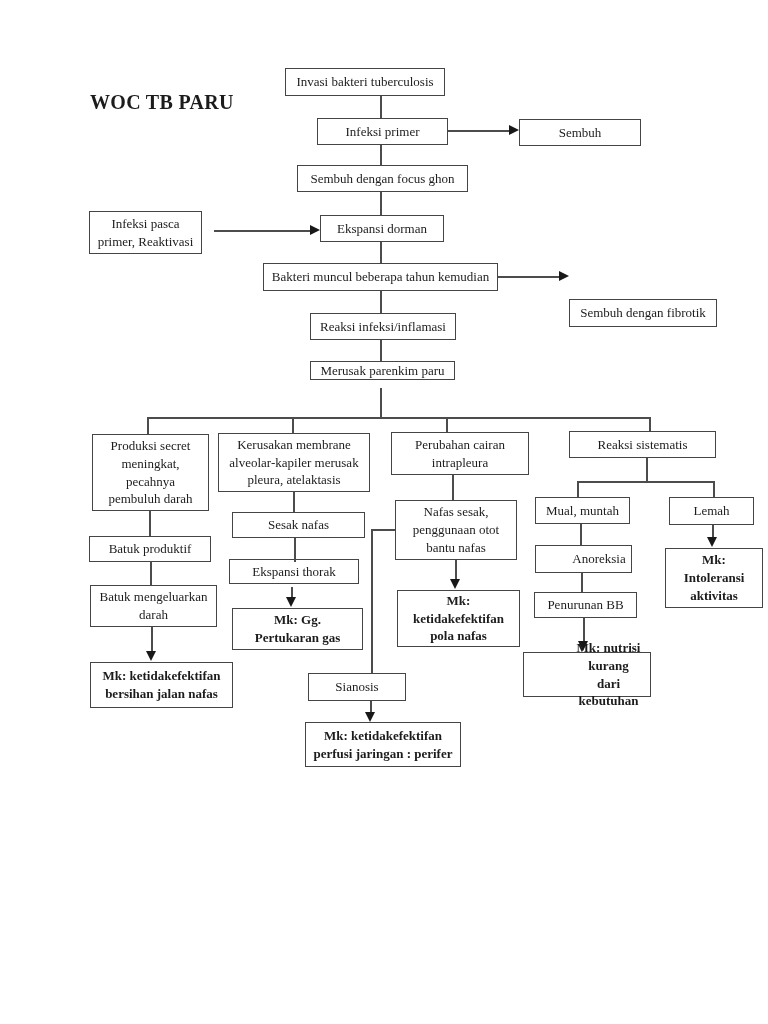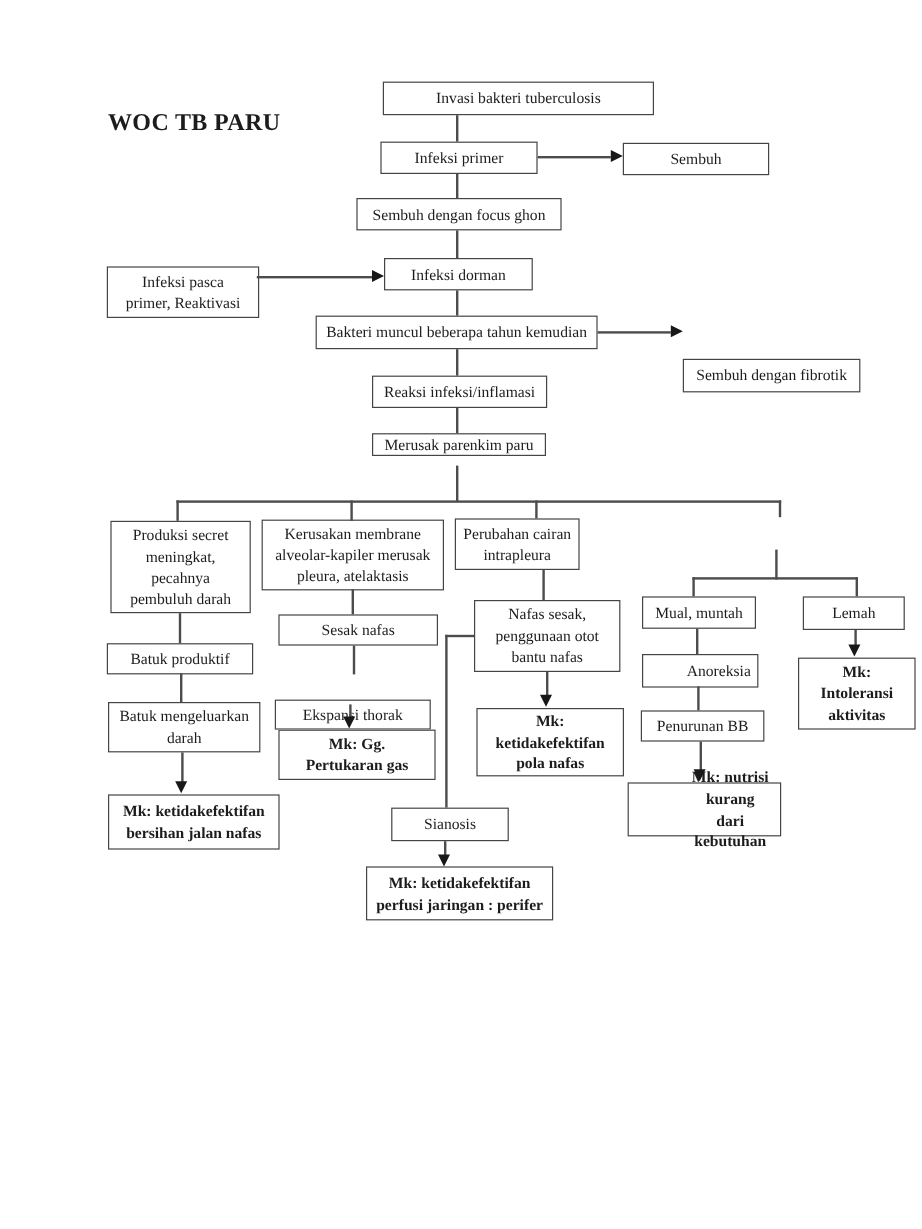--- a/index.html
+++ b/index.html
@@ -22,61 +22,62 @@
   .ah-d{position:absolute;width:0;height:0;border-left:5.5px solid transparent;border-right:5.5px solid transparent;border-top:10px solid #181818;}
   .ah-r{position:absolute;width:0;height:0;border-top:5.5px solid transparent;border-bottom:5.5px solid transparent;border-left:10px solid #181818;}
 </style>
 </head>
 <body>
 
 <div class="page">
 
   <div class="doc-title">WOC TB PARU</div>
 
-  <div class="node" style="left:285px;top:68px;width:226px;height:28px;margin-left:34px;">Invasi bakteri tuberculosis</div>
+  <div class="node" style="left:285px;top:68px;width:160px;height:28px;">Invasi bakteri tuberculosis</div>
   <div class="node" style="left:317px;top:118px;width:131px;height:27px;">Infeksi primer</div>
   <div class="node" style="left:297px;top:165px;width:171px;height:27px;">Sembuh dengan focus ghon</div>
   <div class="node" style="left:519px;top:119px;width:122px;height:27px;">Sembuh</div>
-  <div class="node" style="left:89px;top:222px;width:127px;height:43px;">Infeksi pasca
+  <div class="node" style="left:89px;top:211px;width:113px;height:43px;">Infeksi pasca
 primer, Reaktivasi</div>
-  <div class="node" style="left:320px;top:215px;width:124px;height:27px;">Infeksi dorman</div>
+  <div class="node" style="left:320px;top:215px;width:124px;height:27px;">Ekspansi dorman</div>
   <div class="node" style="left:263px;top:263px;width:235px;height:28px;">Bakteri muncul beberapa tahun kemudian</div>
   <div class="node" style="left:569px;top:259px;width:148px;height:28px;margin-top:40px;">Sembuh dengan fibrotik</div>
   <div class="node" style="left:310px;top:313px;width:146px;height:27px;text-align:right;">Reaksi infeksi/inflamasi</div>
   <div class="node" style="left:310px;top:361px;width:145px;height:19px;">Merusak parenkim paru</div>
 
   <div class="node" style="left:92px;top:434px;width:117px;height:77px;">Produksi secret
 meningkat,
 pecahnya
 pembuluh darah</div>
   <div class="node" style="left:218px;top:433px;width:152px;height:59px;">Kerusakan membrane
 alveolar-kapiler merusak
 pleura, atelaktasis</div>
-  <div class="node" style="left:379px;top:432px;width:104px;height:43px;">Perubahan cairan
+  <div class="node" style="left:391px;top:432px;width:138px;height:43px;">Perubahan cairan
 intrapleura</div>
+  <div class="node" style="left:569px;top:431px;width:147px;height:27px;">Reaksi sistematis</div>
 
   <div class="node" style="left:89px;top:536px;width:122px;height:26px;">Batuk produktif</div>
   <div class="node" style="left:90px;top:585px;width:127px;height:42px;">Batuk mengeluarkan
 darah</div>
   <div class="node diagnosis" style="left:90px;top:662px;width:143px;height:46px;">Mk: ketidakefektifan
 bersihan jalan nafas</div>
 
   <div class="node" style="left:232px;top:512px;width:133px;height:26px;">Sesak nafas</div>
-  <div class="node" style="left:229px;top:583px;width:130px;height:25px;">Ekspansi thorak</div>
+  <div class="node" style="left:229px;top:559px;width:130px;height:25px;">Ekspansi thorak</div>
   <div class="node diagnosis" style="left:232px;top:608px;width:131px;height:42px;">Mk: Gg.
 Pertukaran gas</div>
 
   <div class="node" style="left:395px;top:500px;width:122px;height:60px;">Nafas sesak,
 penggunaan otot
 bantu nafas</div>
   <div class="node diagnosis" style="left:397px;top:590px;width:123px;height:57px;">Mk:
 ketidakefektifan
 pola nafas</div>
 
-  <div class="node" style="left:326px;top:673px;width:98px;height:28px;">Sianosis</div>
+  <div class="node" style="left:308px;top:673px;width:98px;height:28px;">Sianosis</div>
   <div class="node diagnosis" style="left:305px;top:722px;width:156px;height:45px;">Mk: ketidakefektifan
 perfusi jaringan : perifer</div>
 
   <div class="node" style="left:535px;top:497px;width:95px;height:27px;">Mual, muntah</div>
   <div class="node" style="left:669px;top:497px;width:85px;height:28px;">Lemah</div>
   <div class="node" style="left:535px;top:545px;width:97px;height:28px;padding-left:33px;">Anoreksia</div>
   <div class="node" style="left:534px;top:592px;width:103px;height:26px;">Penurunan BB</div>
   <div class="node diagnosis" style="left:523px;top:652px;width:128px;height:45px;padding-left:45px;">Mk: nutrisi kurang
 dari kebutuhan</div>
   <div class="node diagnosis" style="left:665px;top:548px;width:98px;height:60px;">Mk:

